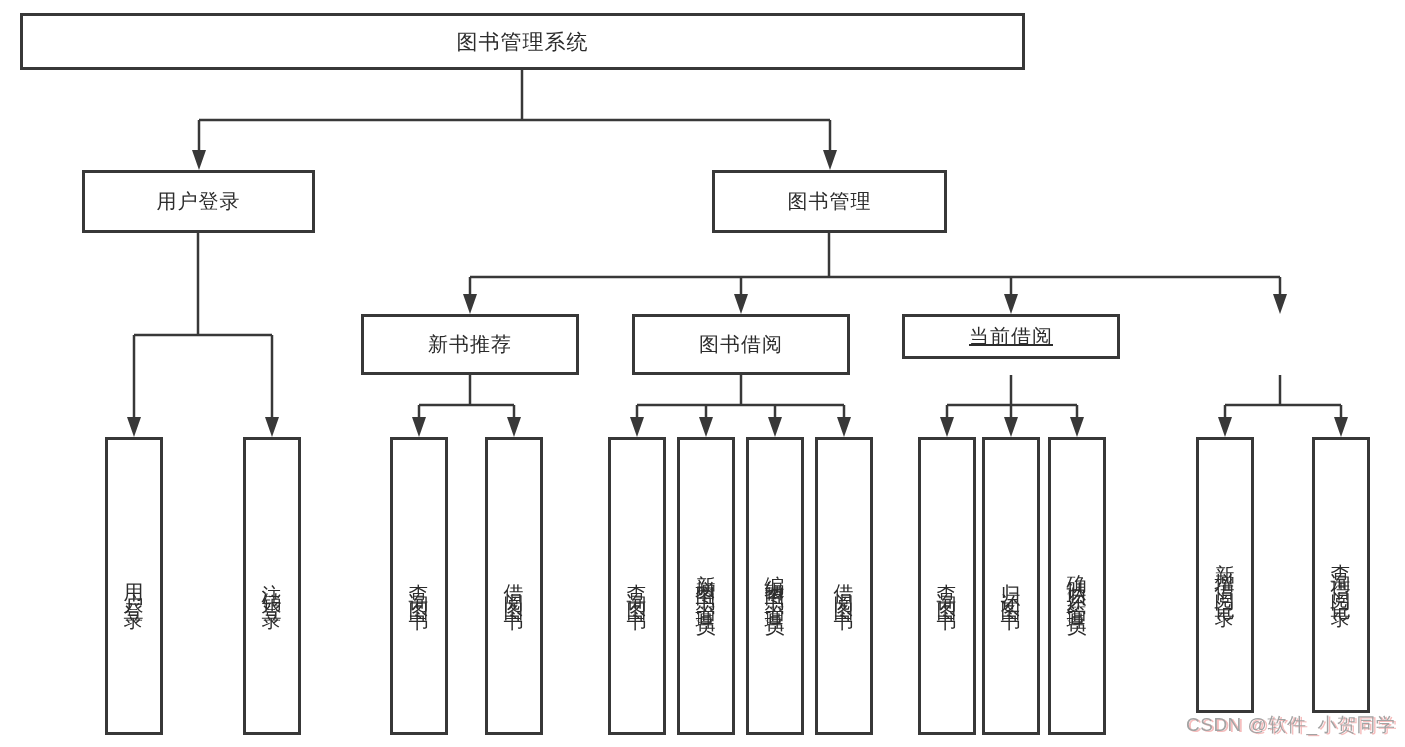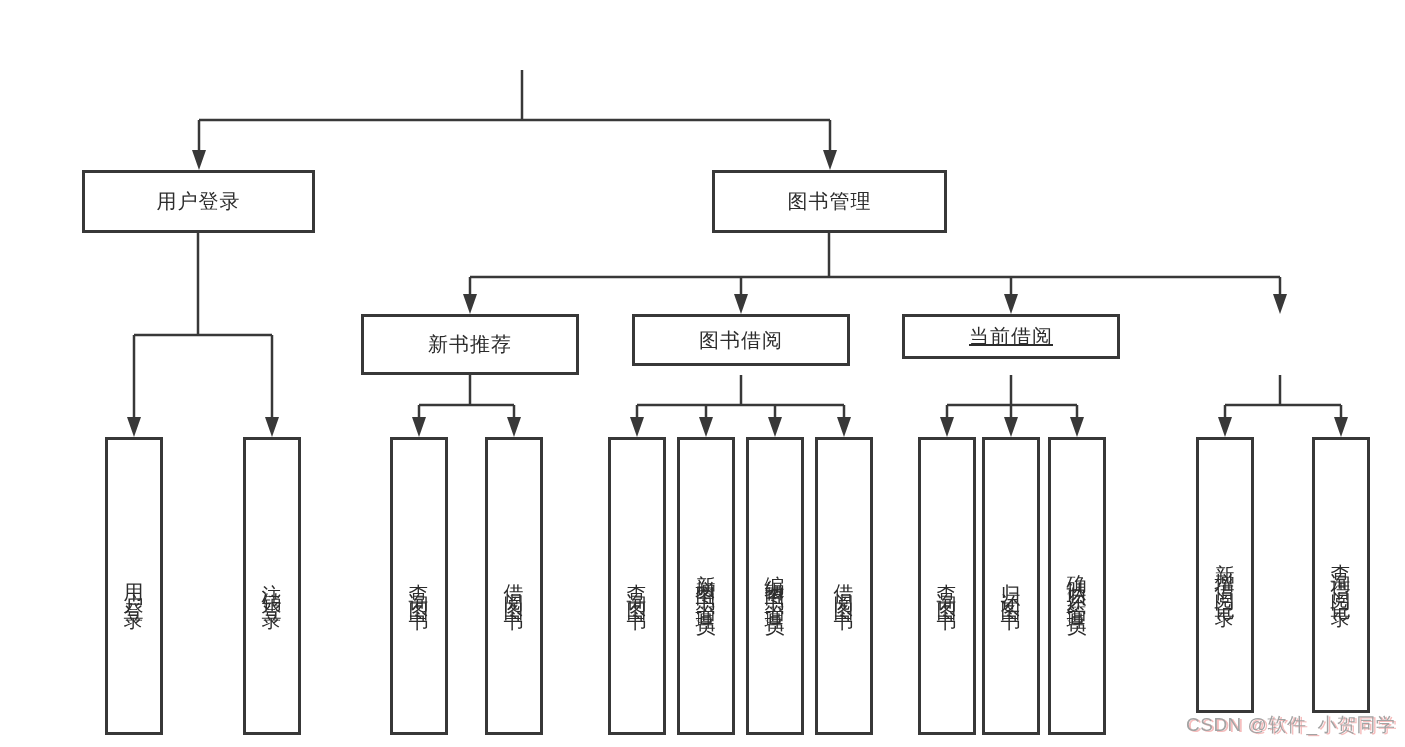--- a/index.html
+++ b/index.html
@@ -113,32 +113,35 @@
     <g>
       <path d="M1280,375 V405"></path>
       <path d="M1225,405 H1341"></path>
       <path d="M1225,405 V421"></path>
       <polygon points="1218,417 1232,417 1225,437"></polygon>
       <path d="M1341,405 V421"></path>
       <polygon points="1334,417 1348,417 1341,437"></polygon>
     </g>
   </svg>
 
+  <div class="node hnode" style="left:20px;top:13px;width:1005px;height:57px;font-size:21px;">
+    <span>图书管理系统</span>
+  </div>
 
   <div class="node hnode" style="left:82px;top:170px;width:233px;height:63px;">
     <span>用户登录</span>
   </div>
   <div class="node hnode" style="left:712px;top:170px;width:235px;height:63px;text-align:center;">
     <span>图书管理</span>
   </div>
 
   <div class="node hnode" style="left:361px;top:314px;width:218px;height:61px;font-family:Liberation Serif, serif;">
     <span>新书推荐</span>
   </div>
-  <div class="node hnode" style="left:632px;top:314px;width:218px;height:52px;">
+  <div class="node hnode" style="left:632px;top:314px;width:218px;height:61px;">
     <span>图书借阅</span>
   </div>
   <div class="node hnode" style="left:902px;top:314px;width:218px;height:45px;text-decoration:underline;">
     <span>当前借阅</span>
   </div>
 
   <div class="node vnode" style="left:105px;top:437px;width:58px;height:298px;">
     <span class="vtext">用户登录</span>
   </div>
   <div class="node vnode" style="left:243px;top:437px;width:58px;height:298px;">

